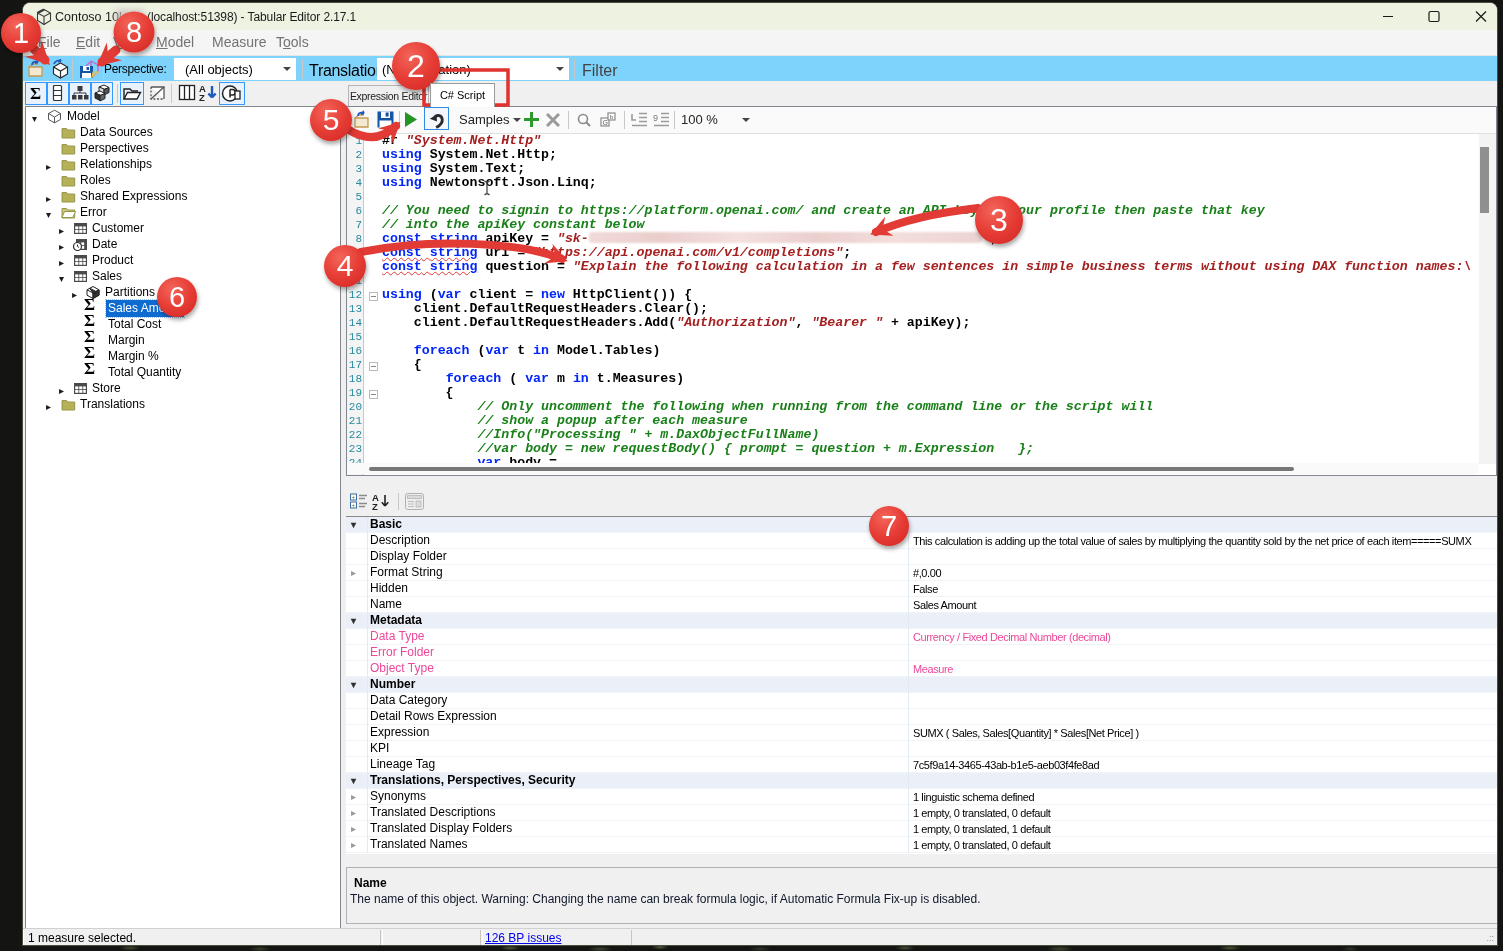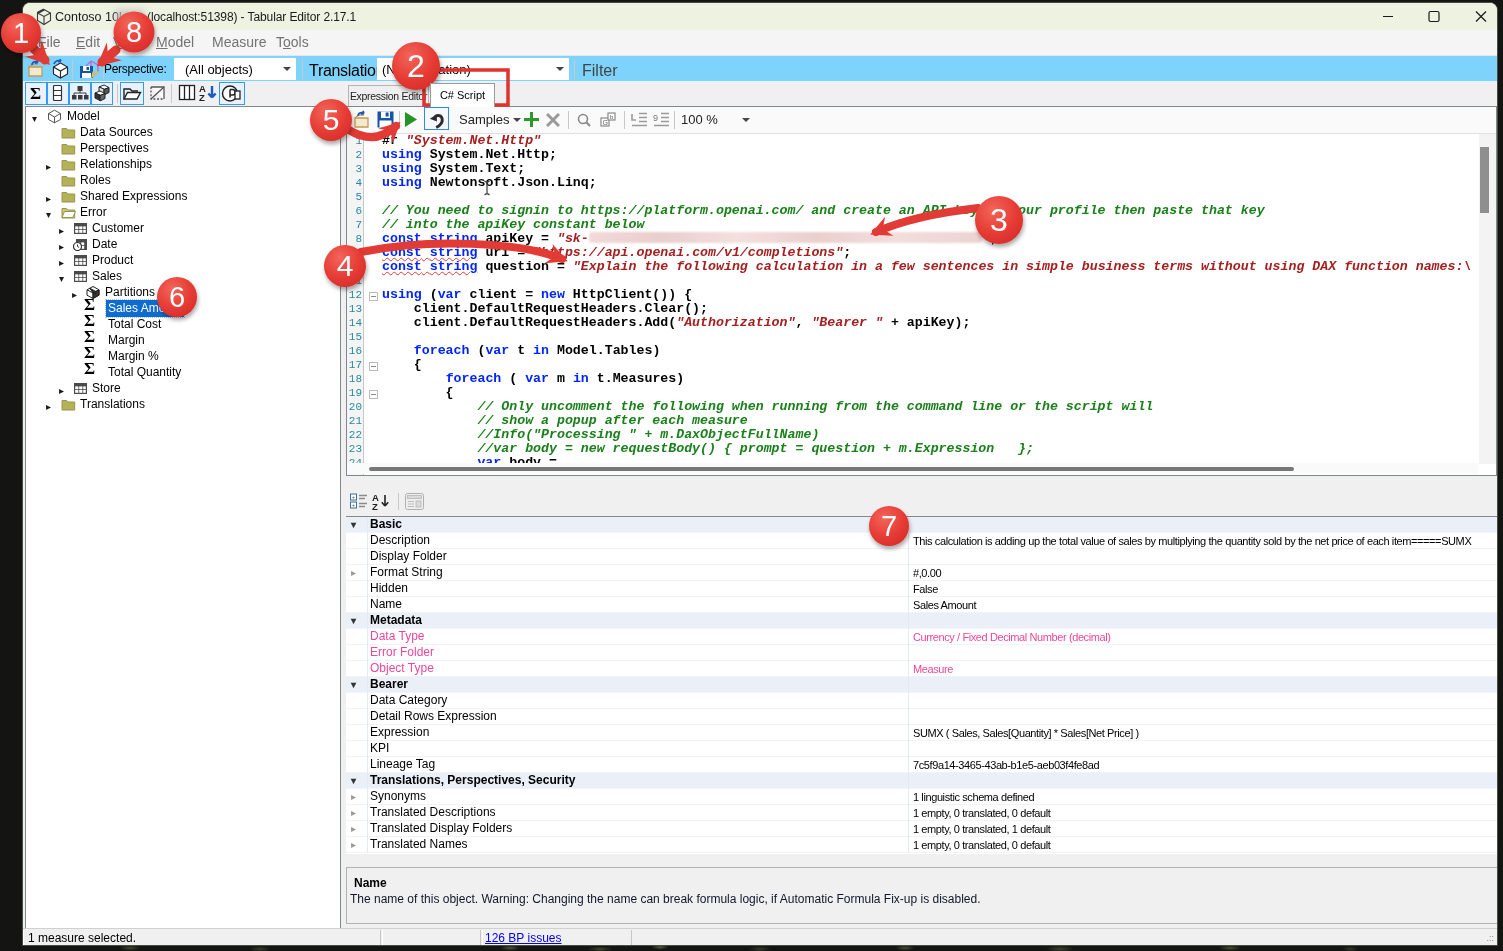--- a/index.html
+++ b/index.html
@@ -555,21 +555,21 @@
       </div>
     <div class="grow" style="top:128px">
         <span class="glab gray">Error Folder</span>
       </div>
     <div class="grow" style="top:144px">
         <span class="glab gray">Object Type</span>
         <span class="gval gray">Measure</span>
       </div>
     <div class="grow gcat" style="top:160px">
         <span class="gexp">▾</span>
-        <span class="glab">Bearer</span>
+        <span class="glab">Number</span>
       </div>
     <div class="grow" style="top:176px">
         <span class="glab">Data Category</span>
       </div>
     <div class="grow" style="top:192px">
         <span class="glab">Detail Rows Expression</span>
       </div>
     <div class="grow" style="top:208px">
         <span class="glab">Expression</span>
         <span class="gval">SUMX ( Sales, Sales[Quantity] * Sales[Net Price] )</span>

